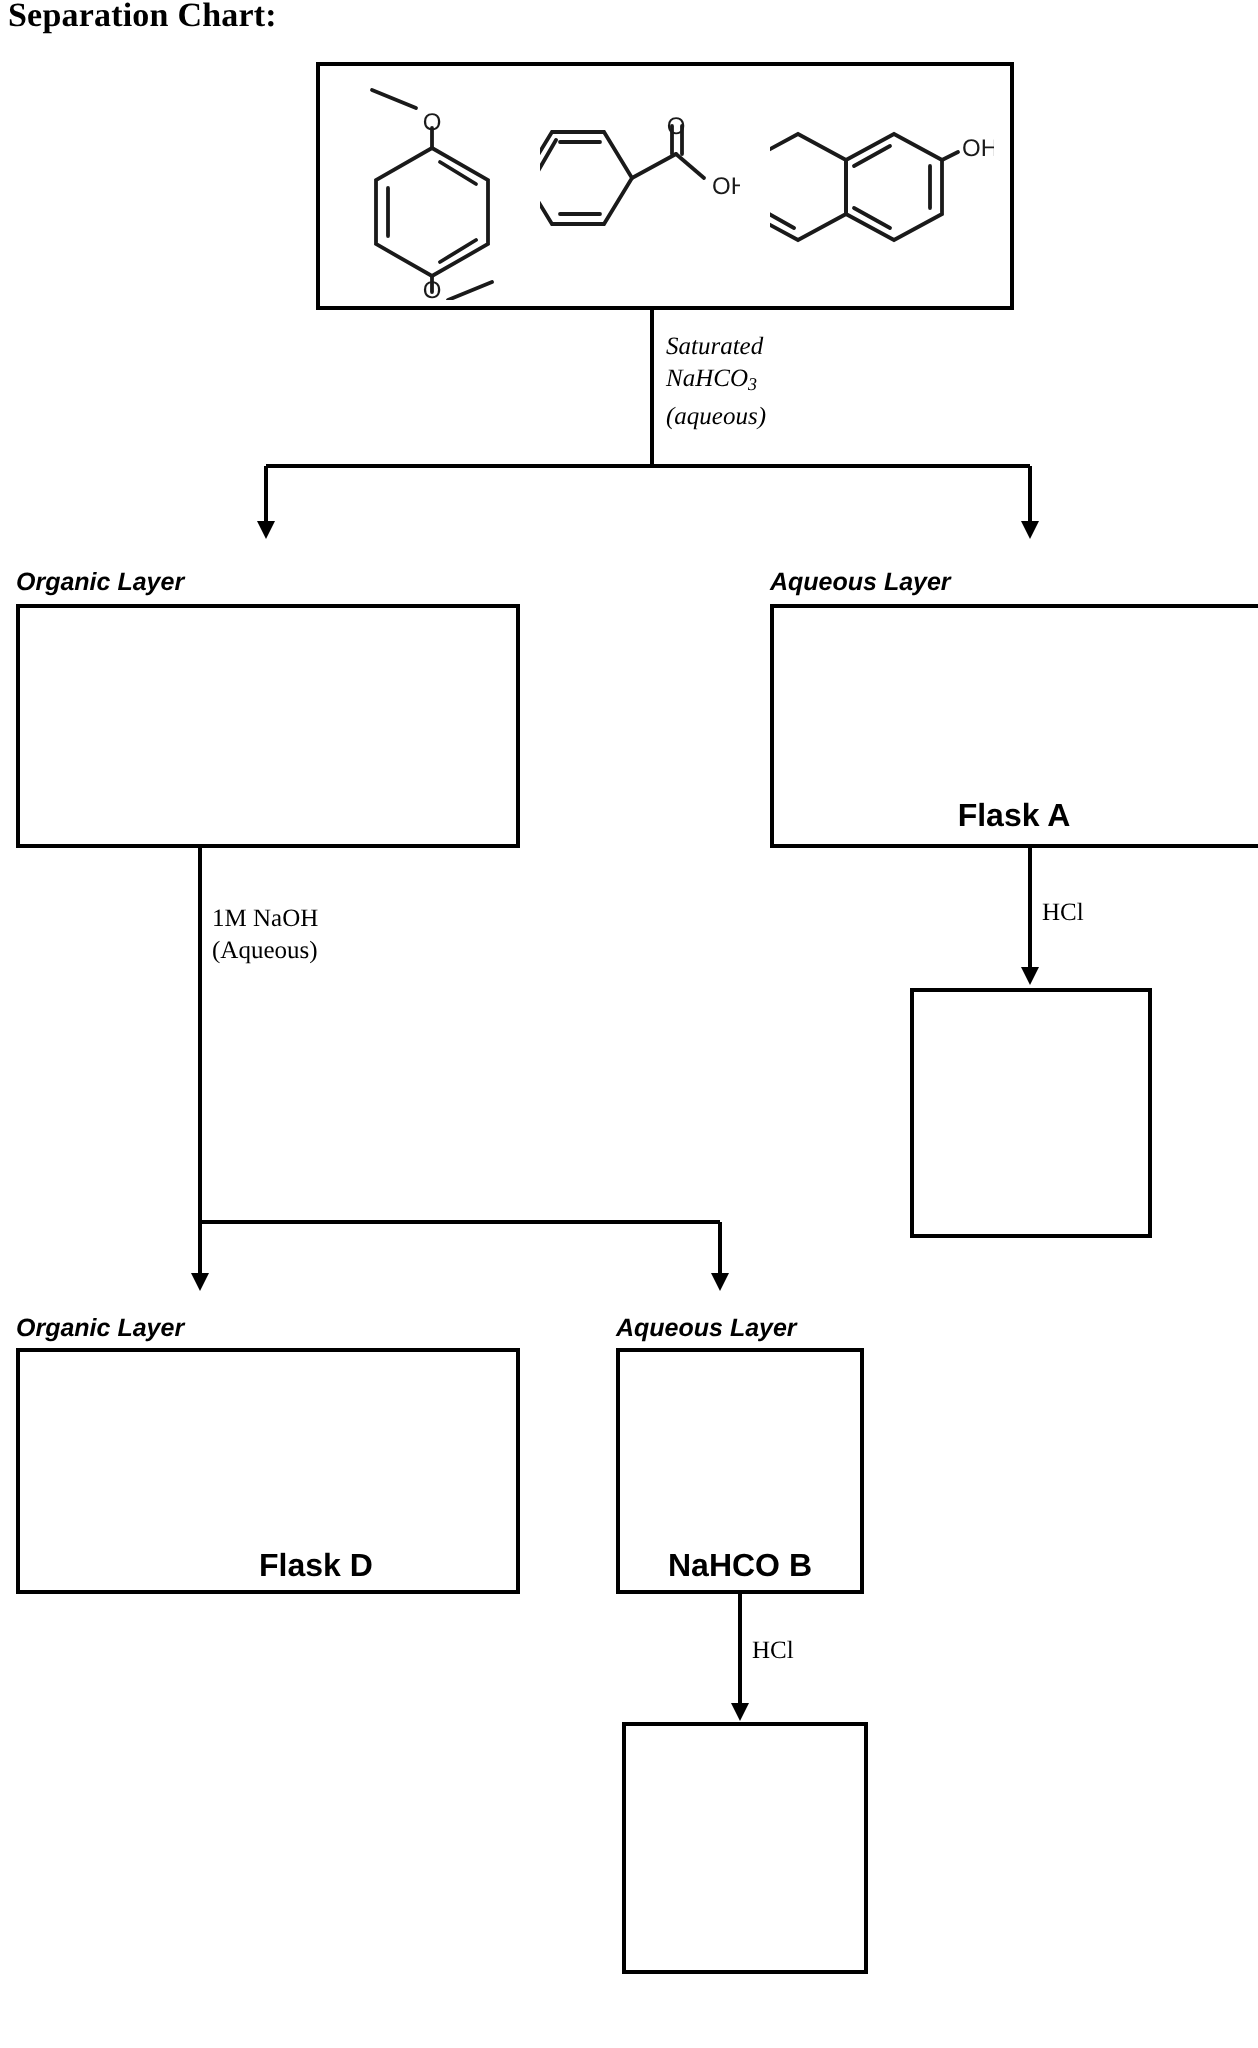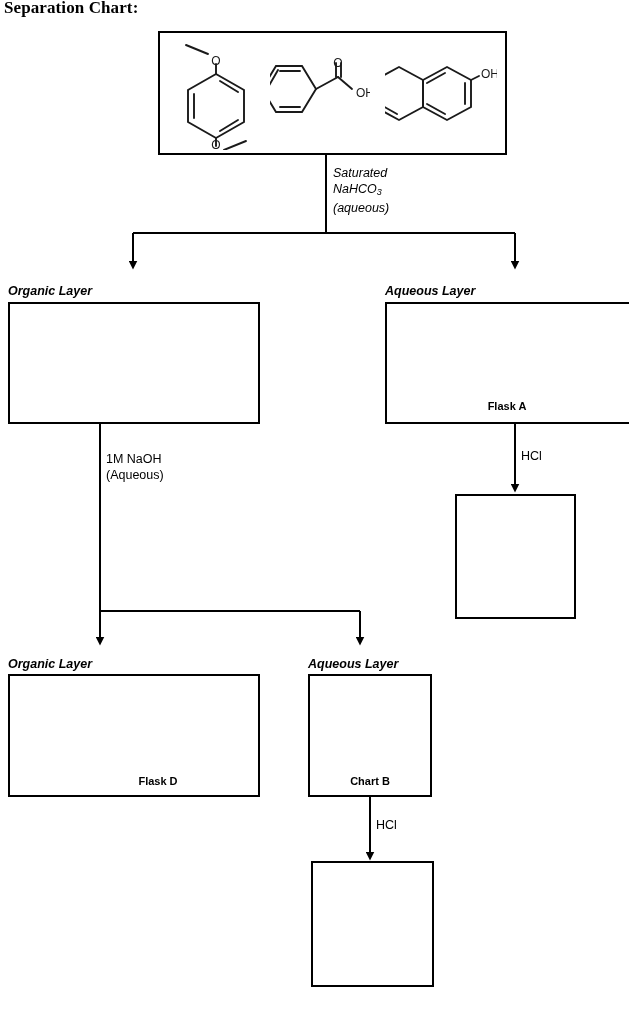--- a/index.html
+++ b/index.html
@@ -43,29 +43,29 @@
     font-style: italic;
     font-size: 12.5px;
     white-space: nowrap;
   }
 
   
   .flask-label {
     position: absolute;
     font-family: "Liberation Sans", sans-serif;
     font-weight: bold;
-    font-size: 11px;
+    font-size: 16px;
     white-space: nowrap;
     text-align: center;
   }
 
   
   .reagent {
     position: absolute;
-    font-family: Liberation Sans, sans-serif;
+    font-family: Liberation Serif, serif;
     font-size: 12.5px;
     line-height: 16px;
     white-space: nowrap;
   }
   .reagent.italic {
     font-style: italic;
   }
   .reagent sub {
     font-size: 9px;
     vertical-align: -2px;
@@ -209,15 +209,15 @@
 <div class="flask-label" style="left:385px; top:400px; width:244px;">Flask A</div>
 
 <div class="box" style="left:455px; top:494px; width:121px; height:125px;"></div>
 
 <div class="layer-caption" style="left:8px; top:657px; width:252px;">Organic Layer</div>
 <div class="box" style="left:8px; top:674px; width:252px; height:123px;"></div>
 <div class="flask-label" style="left:8px; top:775px; width:300px;">Flask D</div>
 
 <div class="layer-caption" style="left:308px; top:657px; width:124px;">Aqueous Layer</div>
 <div class="box" style="left:308px; top:674px; width:124px; height:123px;"></div>
-<div class="flask-label" style="left:308px; top:775px; width:124px;">Chart B</div>
+<div class="flask-label" style="left:308px; top:775px; width:124px;">NaHCO B</div>
 
 <div class="box" style="left:311px; top:861px; width:123px; height:126px;"></div>
 
 </body></html>

